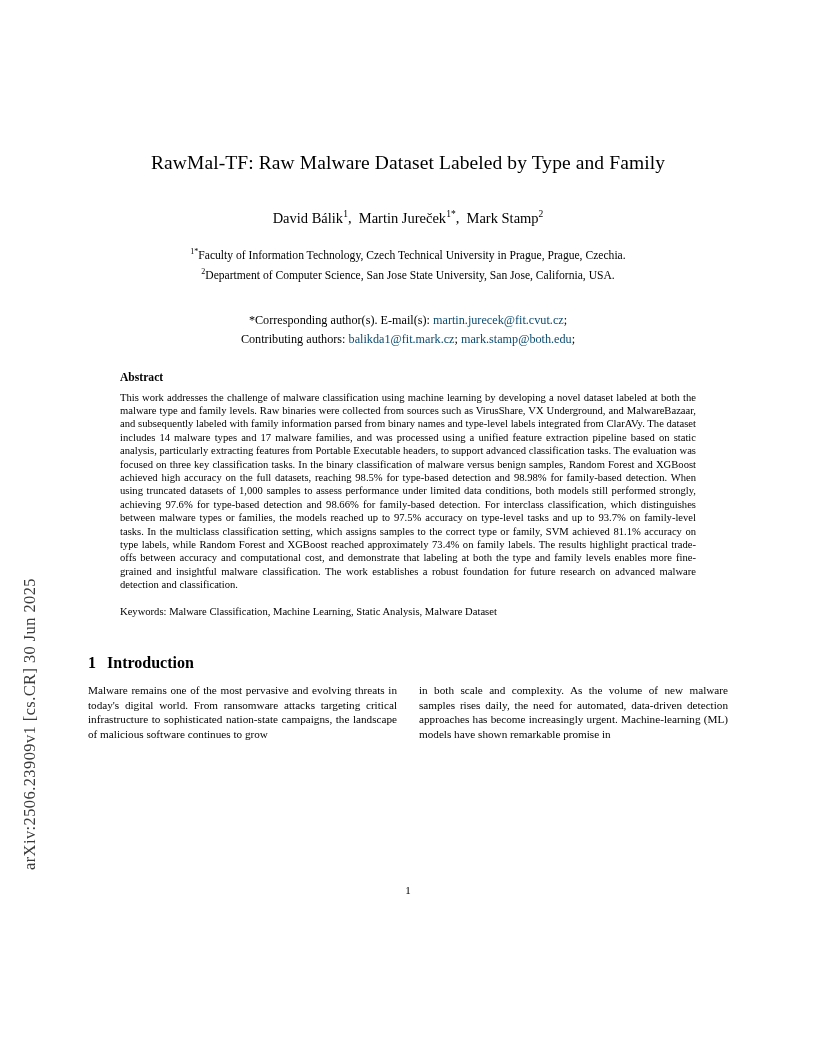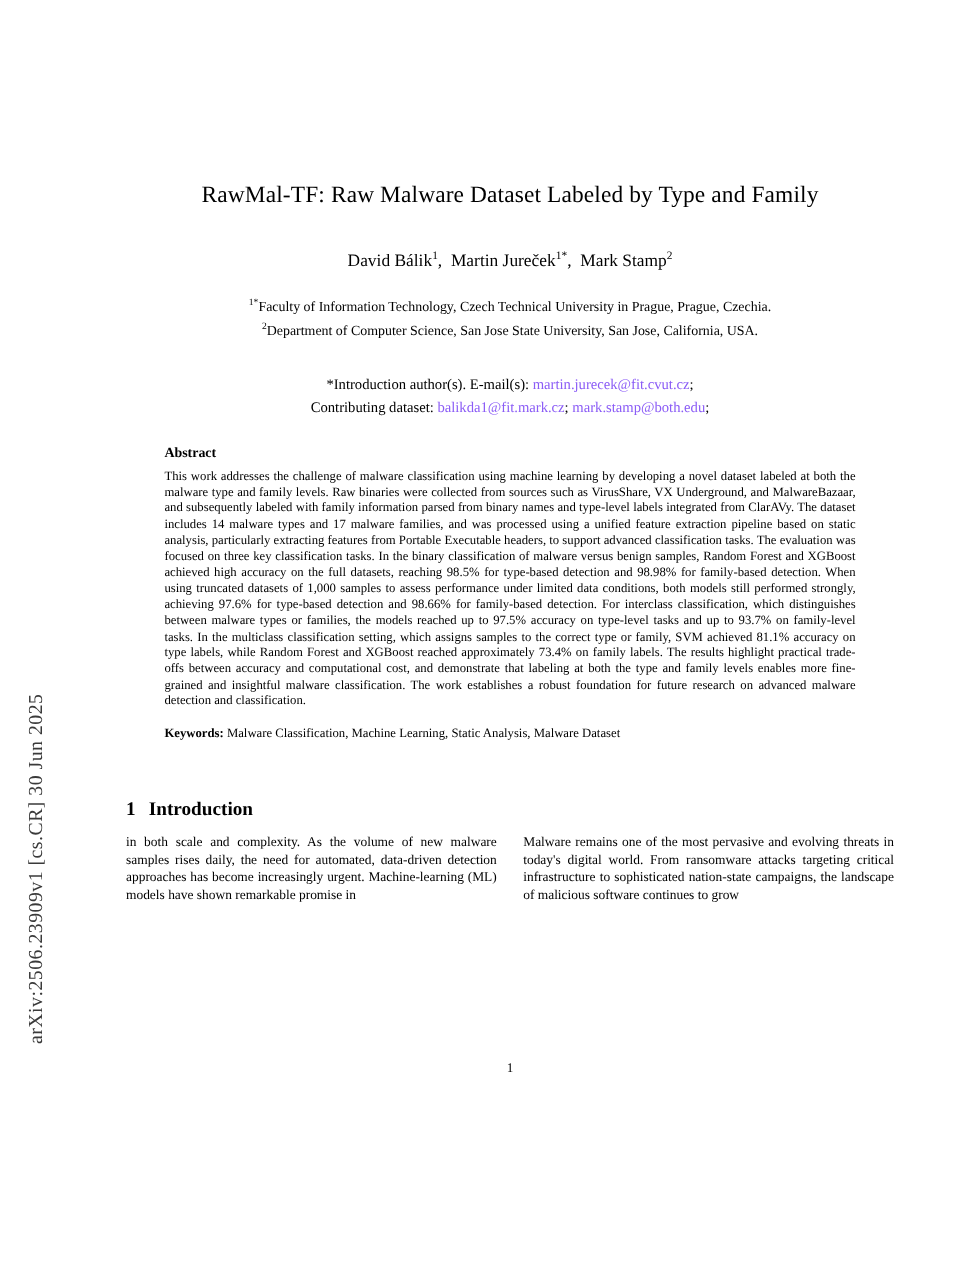--- a/index.html
+++ b/index.html
@@ -36,21 +36,21 @@
     font-family: "Liberation Serif", serif;
     font-size: 16.5px;
     letter-spacing: 0.4px;
     color: #3a3a3a;
     padding-left: 186px;
     white-space: nowrap;
   }
 
   .page {
     position: absolute;
-    left: 105px;
+    left: 88px;
     top: 0;
     width: 640px;
     height: 922px;
   }
 
   .title {
     margin-top: 148px;
     text-align: center;
     font-size: 19.5px;
     line-height: 30px;
@@ -75,21 +75,21 @@
   }
   .affil sup { font-size: 8px; }
 
   .corresp {
     margin-top: 26px;
     text-align: center;
     font-size: 12.2px;
     line-height: 19px;
   }
   .corresp a, .link {
-    color: #8b5cf6;
+    color: #0c4a6e;
     text-decoration: none;
   }
 
   .abstract-block {
     margin-top: 22px;
     padding: 0 32px;
   }
   .abstract-head {
     text-align: left;
     font-size: 11.6px;
@@ -101,24 +101,24 @@
     line-height: 13.4px;
     text-align: justify;
     text-justify: inter-word;
   }
   .keywords {
     margin-top: 13px;
     font-size: 10.6px;
     line-height: 13.4px;
     text-align: justify;
   }
-  .keywords b { font-weight: bold; margin-top: 25px; }
+  .keywords b { font-weight: normal; margin-top: 25px; }
 
   .section-title {
-    margin-top: 48px;
+    margin-top: 36px;
     font-size: 16px;
     font-weight: bold;
   }
   .section-title .num { margin-right: 11px; }
 
   .columns {
     margin-top: 11px;
     display: flex;
     gap: 22px;
   }
@@ -156,33 +156,33 @@
     <span>Martin Jureček</span><sup>1*</sup>,&nbsp;
     <span>Mark Stamp</span><sup>2</sup>
   </div>
 
   <div class="affil">
     <div><sup>1*</sup><span>Faculty of Information Technology, Czech Technical University in Prague, Prague, Czechia.</span></div>
     <div><sup>2</sup><span>Department of Computer Science, San Jose State University, San Jose, California, USA.</span></div>
   </div>
 
   <div class="corresp">
-    <div><span>*Introduction author(s). E-mail(s): </span><a class="link" href="#">martin.jurecek@fit.cvut.cz</a><span>;</span></div>
-    <div><span>Contributing dataset: </span><a class="link" href="#">balikda1@fit.mark.cz</a><span>; </span><a class="link" href="#">mark.stamp@both.edu</a><span>;</span></div>
+    <div><span>*Corresponding author(s). E-mail(s): </span><a class="link" href="#">martin.jurecek@fit.cvut.cz</a><span>;</span></div>
+    <div><span>Contributing authors: </span><a class="link" href="#">balikda1@fit.mark.cz</a><span>; </span><a class="link" href="#">mark.stamp@both.edu</a><span>;</span></div>
   </div>
 
   <div class="abstract-block">
     <div class="abstract-head">Abstract</div>
     <div class="abstract-body">This work addresses the challenge of malware classification using machine learning by developing a novel dataset labeled at both the malware type and family levels. Raw binaries were collected from sources such as VirusShare, VX Underground, and MalwareBazaar, and subsequently labeled with family information parsed from binary names and type-level labels integrated from ClarAVy. The dataset includes 14 malware types and 17 malware families, and was processed using a unified feature extraction pipeline based on static analysis, particularly extracting features from Portable Executable headers, to support advanced classification tasks. The evaluation was focused on three key classification tasks. In the binary classification of malware versus benign samples, Random Forest and XGBoost achieved high accuracy on the full datasets, reaching 98.5% for type-based detection and 98.98% for family-based detection. When using truncated datasets of 1,000 samples to assess performance under limited data conditions, both models still performed strongly, achieving 97.6% for type-based detection and 98.66% for family-based detection. For interclass classification, which distinguishes between malware types or families, the models reached up to 97.5% accuracy on type-level tasks and up to 93.7% on family-level tasks. In the multiclass classification setting, which assigns samples to the correct type or family, SVM achieved 81.1% accuracy on type labels, while Random Forest and XGBoost reached approximately 73.4% on family labels. The results highlight practical trade-offs between accuracy and computational cost, and demonstrate that labeling at both the type and family levels enables more fine-grained and insightful malware classification. The work establishes a robust foundation for future research on advanced malware detection and classification.</div>
     <div class="keywords"><b>Keywords:</b><span> Malware Classification, Machine Learning, Static Analysis, Malware Dataset</span></div>
   </div>
 
   <div class="section-title">
     <span class="num">1</span><span>Introduction</span>
   </div>
 
   <div class="columns">
+    <div class="col col-left">Malware remains one of the most pervasive and evolving threats in today's digital world. From ransomware attacks targeting critical infrastructure to sophisticated nation-state campaigns, the landscape of malicious software continues to grow</div>
     <div class="col col-right">in both scale and complexity. As the volume of new malware samples rises daily, the need for automated, data-driven detection approaches has become increasingly urgent. Machine-learning (ML) models have shown remarkable promise in</div>
-    <div class="col col-left">Malware remains one of the most pervasive and evolving threats in today's digital world. From ransomware attacks targeting critical infrastructure to sophisticated nation-state campaigns, the landscape of malicious software continues to grow</div>
   </div>
 
   <div class="pagenum">1</div>
 </div>
 
 </body></html>

